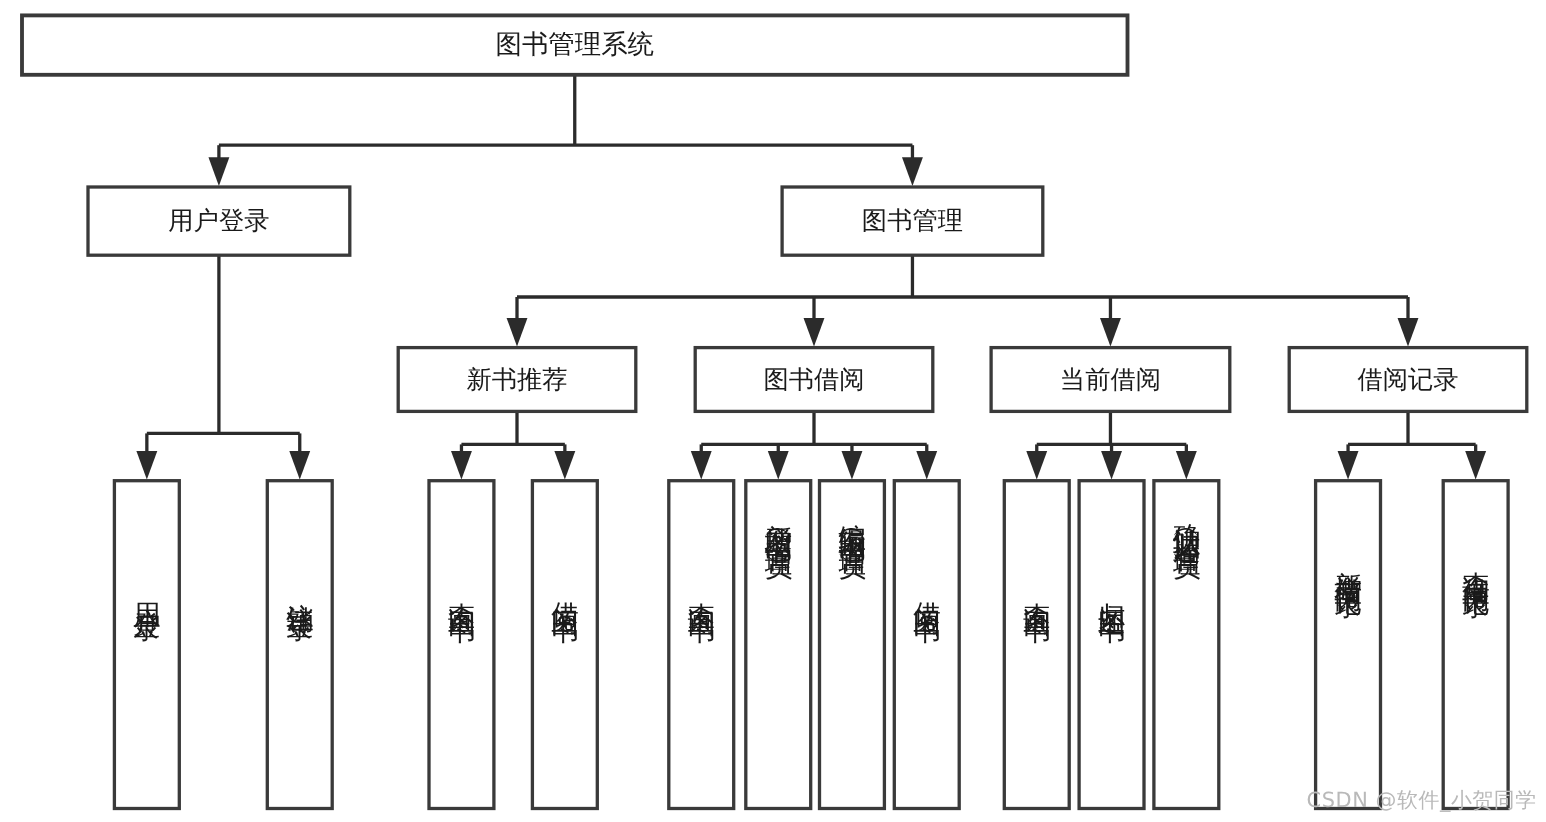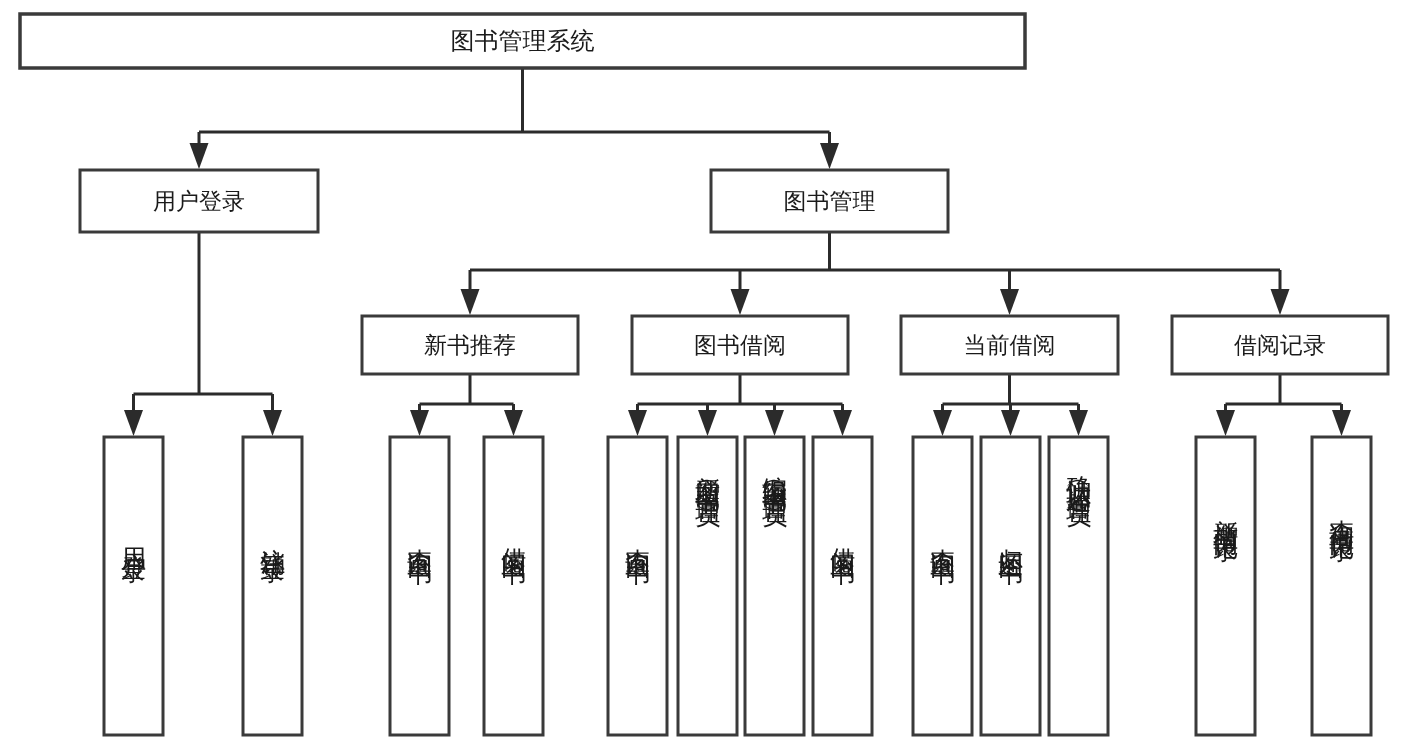--- a/index.html
+++ b/index.html
@@ -237,13 +237,14 @@
       <div class="leaf-label-wrap" style="left: 1049px; top: 437px; width: 59px; height: 298px; padding-top: 19px;">
         <span class="leaf-label">确认归还（管理员）</span>
       </div>
       <div class="leaf-label-wrap" style="left: 1196px; top: 437px; width: 59px; height: 298px; padding-top: 62px;">
         <span class="leaf-label">新增借阅记录</span>
       </div>
       <div class="leaf-label-wrap" style="left: 1312px; top: 437px; width: 59px; height: 298px; padding-top: 62px;">
         <span class="leaf-label">查询借阅记录</span>
       </div>
     </div>
+  <div class="watermark">CSDN @软件_小贺同学</div>
 </div>
 
 </body></html>

